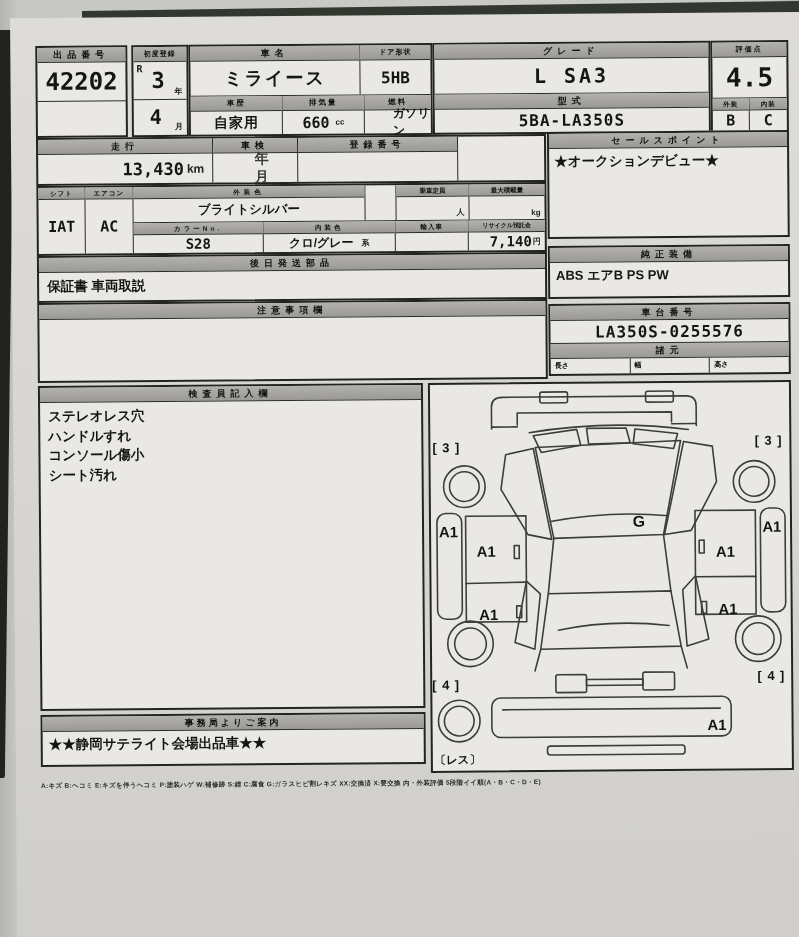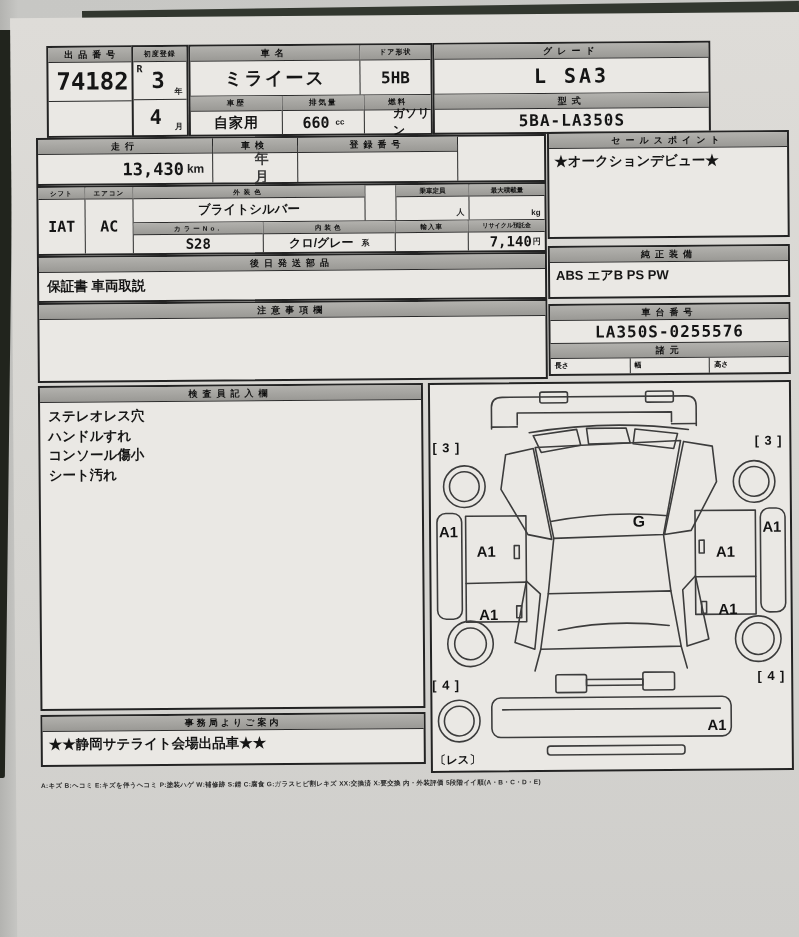--- a/index.html
+++ b/index.html
@@ -40,23 +40,23 @@
   .mk.ls{font-size:11.5px;}
 </style>
 </head>
 <body>
 
 <div class="top-band"></div>
 <div class="left-strip"></div>
 
 <div class="sheet">
 
-  <div class="b" style="left:36px;top:28px;width:92px;height:92px;">
+  <div class="b" style="left:25px;top:28px;width:92px;height:92px;">
     <div class="hd">出品番号</div>
-    <div class="num cen bb" style="height:38px;font-size:24px;">74182</div>
+    <div class="num cen bb" style="height:38px;font-size:24px;">42202</div>
     <div class="fill"></div>
   </div>
 
   <div class="b" style="left:121px;top:28px;width:57px;height:92px;">
     <div class="hd sm" style="font-size:7px;letter-spacing:1px;">初度登録</div>
     <div class="bb" style="height:37px;position:relative;">
       <span class="num" style="position:absolute;left:3px;top:1px;font-size:10px;">R</span>
       <span class="num" style="position:absolute;left:18px;top:6px;font-size:22px;">3</span>
       <span class="unit" style="position:absolute;right:4px;bottom:2px;">年</span>
     </div>
@@ -100,20 +100,34 @@
     <div class="col" style="height:49px;">
       <div class="hd">グレード</div>
       <div class="num cen fill" style="font-size:20px;letter-spacing:3px;">L SA3</div>
     </div>
     <div class="col fill" style="border-top:1.5px solid #2a2a2a;">
       <div class="hd">型式</div>
       <div class="num cen fill" style="font-size:16px;letter-spacing:1px;">5BA-LA350S</div>
     </div>
   </div>
 
+  <div class="b" style="left:700px;top:28px;width:78px;height:92px;">
+    <div class="hd sm" style="font-size:7px;">評価点</div>
+    <div class="num cen bb" style="height:40px;font-size:26px;">4.5</div>
+    <div class="row fill">
+      <div class="col rb" style="width:50%;">
+        <div class="hd xs">外装</div>
+        <div class="num cen fill" style="font-size:15px;">B</div>
+      </div>
+      <div class="col fill">
+        <div class="hd xs">内装</div>
+        <div class="num cen fill" style="font-size:15px;">C</div>
+      </div>
+    </div>
+  </div>
 
   <div class="b row" style="left:25px;top:120px;width:510px;height:48px;flex-direction:row;">
     <div class="col rb" style="width:175px;">
       <div class="hd">走行</div>
       <div class="fill" style="display:flex;align-items:center;justify-content:flex-end;padding-right:8px;gap:3px;">
         <span class="num" style="font-size:17px;">13,430</span>
         <span class="unit" style="font-size:12px;">km</span>
       </div>
     </div>
     <div class="col rb" style="width:85px;">

